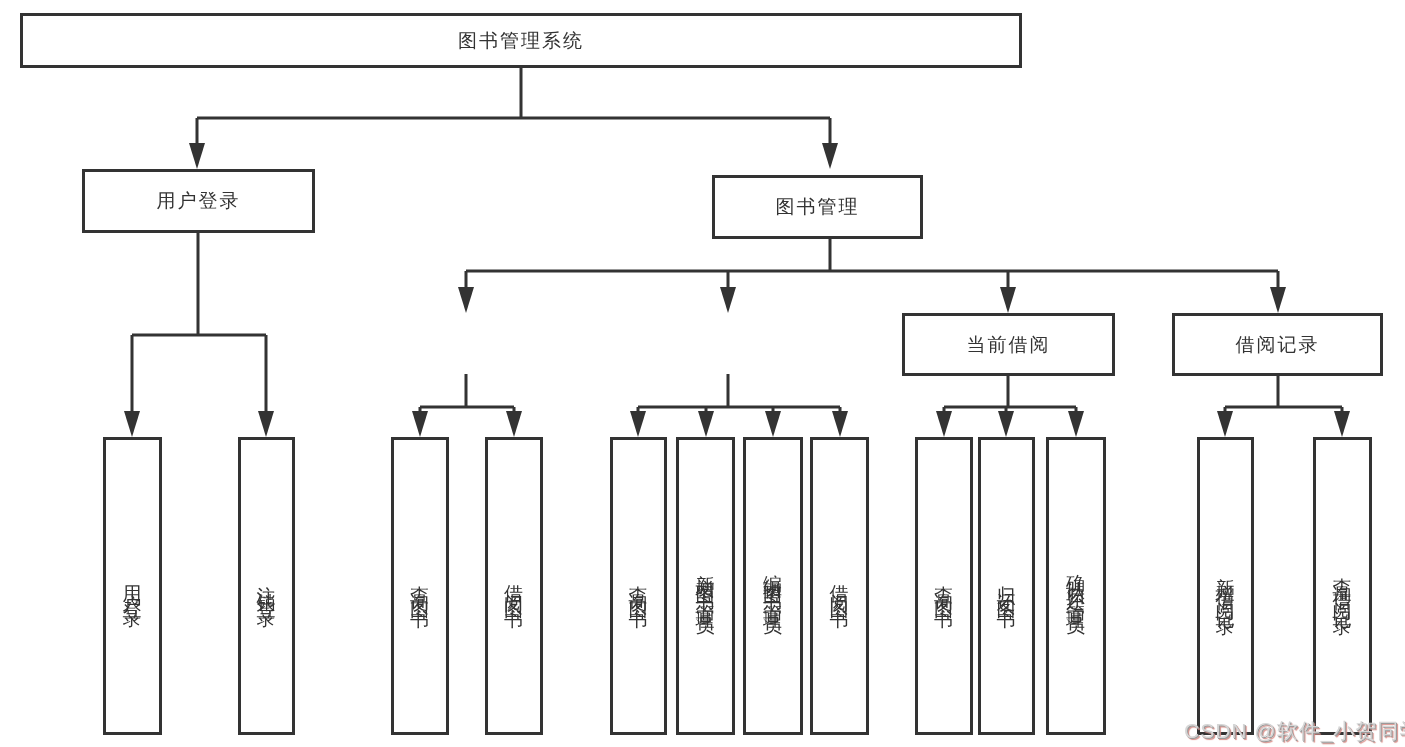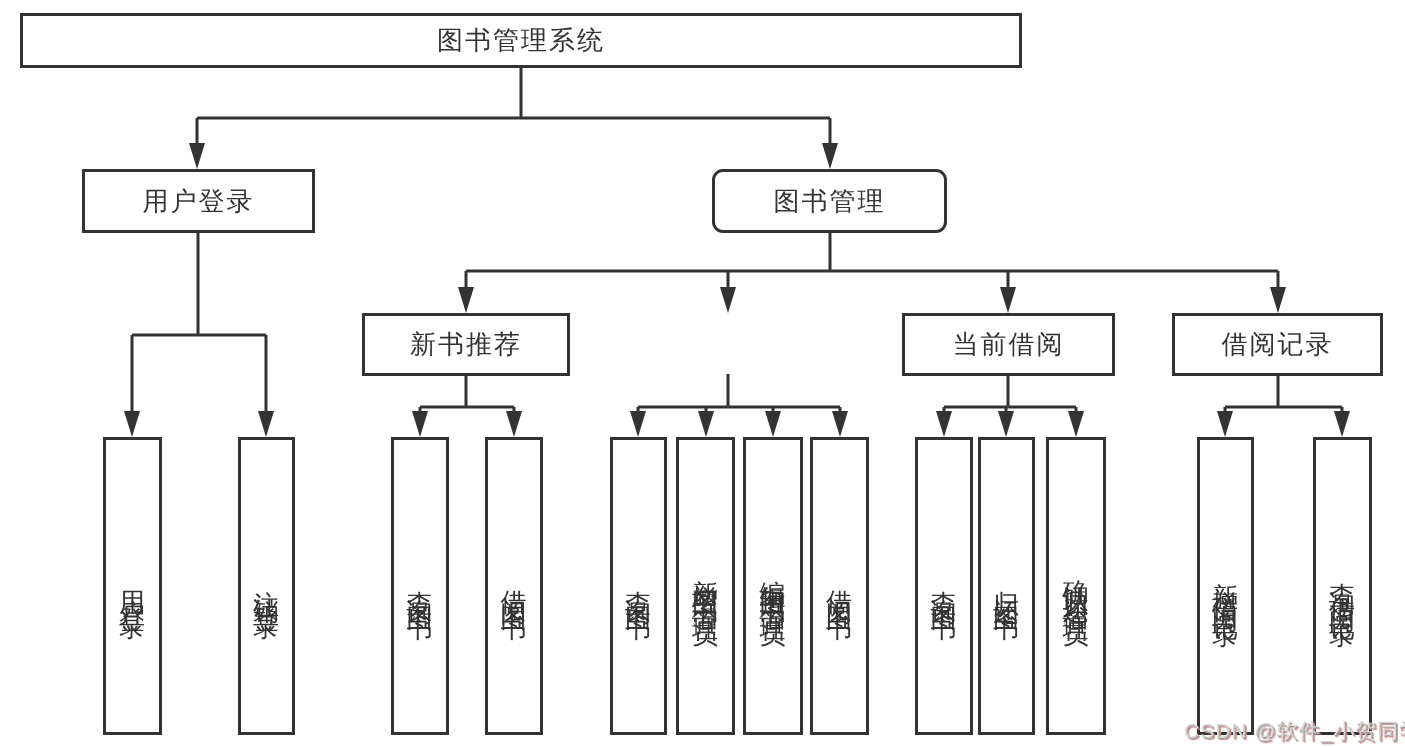--- a/index.html
+++ b/index.html
@@ -22,21 +22,21 @@
   .connectors{position:absolute;left:0;top:0;width:1405px;height:747px;z-index:0;}
   .conn{stroke:var(--line);stroke-width:3;fill:none;}
   .arrow{fill:var(--line);stroke:none;}
   .box{
     position:absolute;
     box-sizing:border-box;
     border:3px solid var(--line);
     background:#ffffff;
     display:flex;align-items:center;justify-content:center;
     z-index:1;
-    font-size:26px;
+    font-size:19px;
     letter-spacing:2px;
     text-align:center;
   }
   .vbox{
     writing-mode:vertical-rl;
     text-orientation:mixed;
     letter-spacing:8px;
     line-height:1;
   }
   .watermark{
@@ -101,23 +101,22 @@
     <g>
       <path class="conn" d="M1278 374 V407 M1225 407 H1342 M1225 407 V414 M1342 407 V414"></path>
       <polygon class="arrow" points="1217,411 1233,411 1225,437"></polygon>
       <polygon class="arrow" points="1334,411 1350,411 1342,437"></polygon>
     </g>
   </svg>
 
   <div class="box" style="left:20px;top:13px;width:1002px;height:55px;">图书管理系统</div>
 
   <div class="box" style="left:82px;top:169px;width:233px;height:64px;">用户登录</div>
-  <div class="box" style="left:712px;top:169px;width:235px;height:64px;border-radius:11px;">图书管理</div>
+  <div class="box" style="left:712px;top:175px;width:211px;height:64px;">图书管理</div>
 
-  <div class="box" style="left:362px;top:313px;width:208px;height:63px;">新书推荐</div>
   <div class="box" style="left:902px;top:313px;width:213px;height:63px;">当前借阅</div>
   <div class="box" style="left:1172px;top:313px;width:211px;height:63px;">借阅记录</div>
 
   <div class="box vbox" style="left:103px;top:437px;width:59px;height:298px;">用户登录</div>
   <div class="box vbox" style="left:238px;top:437px;width:57px;height:298px;">注销登录</div>
 
   <div class="box vbox" style="left:391px;top:437px;width:58px;height:298px;">查询图书</div>
   <div class="box vbox" style="left:485px;top:437px;width:58px;height:298px;">借阅图书</div>
 
   <div class="box vbox" style="left:610px;top:437px;width:57px;height:298px;">查询图书</div>

